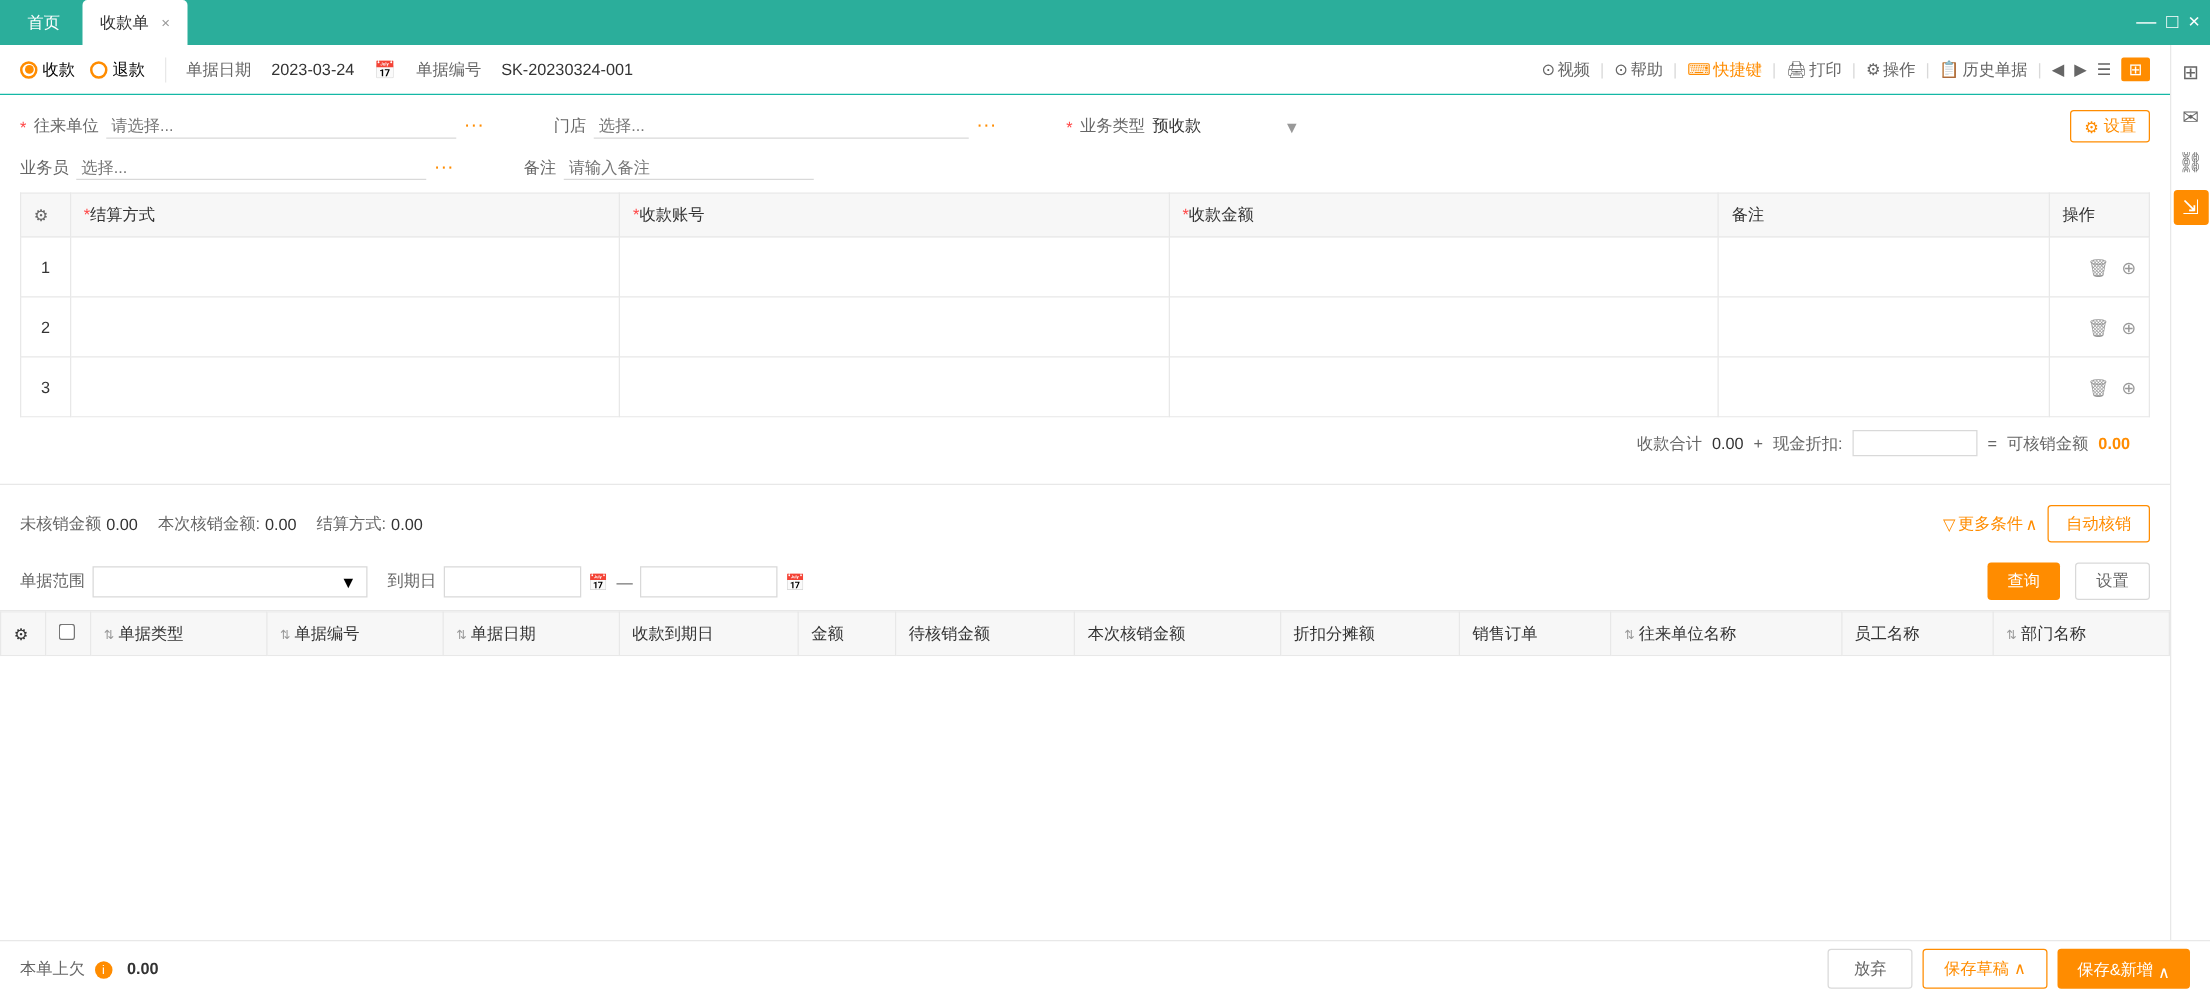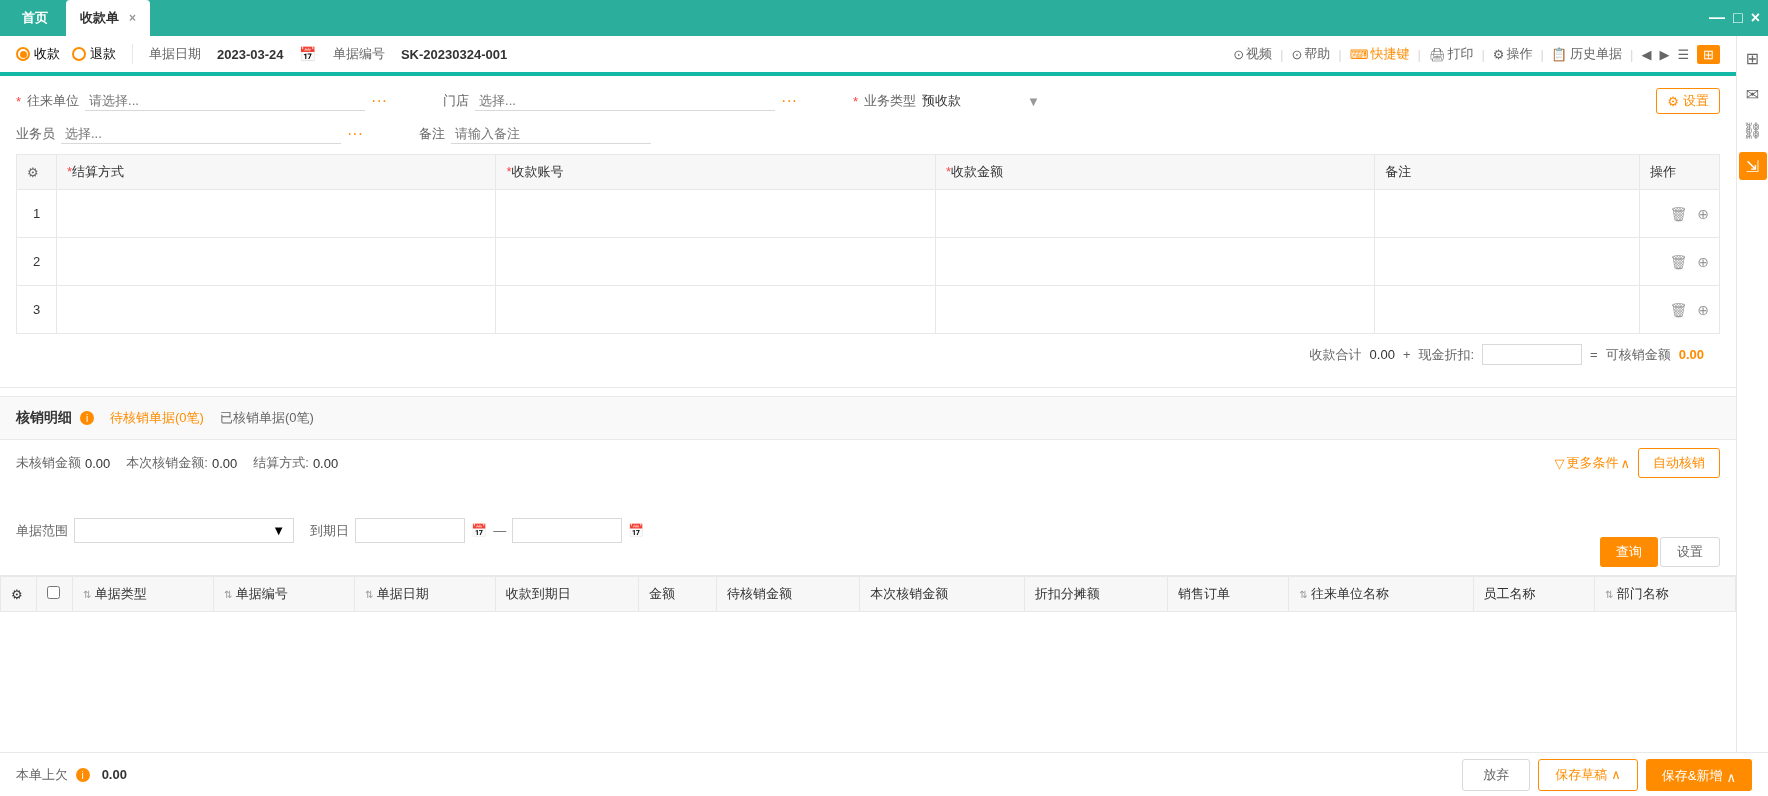--- a/index.html
+++ b/index.html
@@ -6,21 +6,20 @@
     body { background: #f5f5f5; width: 1768px; height: 796px; overflow: hidden; }
 
     
     .tab-bar {
       display: flex;
       align-items: center;
       background: #2bae9b;
       height: 36px;
       padding: 0 8px;
       gap: 4px;
-      font-weight: bold;
     }
     .tab-home {
       color: #fff;
       padding: 0 14px;
       height: 36px;
       line-height: 36px;
       cursor: pointer;
       font-size: 13px;
     }
     .tab-active {
@@ -54,21 +53,21 @@
       cursor: pointer;
     }
 
     
     .toolbar {
       background: #fff;
       height: 40px;
       display: flex;
       align-items: center;
       padding: 0 16px;
-      border-bottom: 4px solid #14b8a6;
+      border-bottom: 1px solid #14b8a6;
       gap: 16px;
     }
     .radio-group {
       display: flex;
       align-items: center;
       gap: 12px;
     }
     .radio-item {
       display: flex;
       align-items: center;
@@ -89,21 +88,21 @@
     }
     .toolbar-divider {
       width: 1px; height: 20px;
       background: #e8e8e8;
     }
     .toolbar-label {
       color: #666;
     }
     .toolbar-value {
       color: #333;
-      font-weight: 700;
+      font-weight: 400;
     }
     .toolbar-icon {
       color: #2bae9b;
       cursor: pointer;
       font-size: 14px;
     }
     .toolbar-right {
       margin-left: auto;
       display: flex;
       align-items: center;
@@ -349,22 +348,21 @@
     .date-separator {
       color: #666;
     }
     .cal-icon {
       color: #999;
       cursor: pointer;
     }
     .filter-right {
       margin-left: auto;
       display: flex;
-      gap: 2px;
-      margin-top: 43px;
+      gap: 12px;
     }
     .query-btn {
       background: #ff8c00;
       color: #fff;
       border: none;
       padding: 5px 16px;
       border-radius: 3px;
       cursor: pointer;
     }
     .settings-outline-btn {
@@ -675,30 +673,20 @@
       <span class="form-label">现金折扣:</span>
       <input class="summary-input" type="text" style="">
       <span>=</span>
       <span class="form-label">可核销金额</span>
       <span class="summary-orange">0.00</span>
     </div>
   </div>
 
   <div style="background:#fff; margin-top: 8px;">
 
-    <div class="section-header">
-      <div style="display:flex; align-items:center; gap:8px;">
-        <span class="section-title">核销明细</span>
-        <span class="info-icon">i</span>
-        <div class="section-tabs">
-          <span class="section-tab">待核销单据(0笔)</span>
-          <span class="section-tab inactive">已核销单据(0笔)</span>
-        </div>
-      </div>
-    </div>
 
     <div class="stats-row">
       <div class="stats-item">
         <span>未核销金额</span>
         <span class="stats-value">0.00</span>
       </div>
       <div class="stats-item">
         <span>本次核销金额:</span>
         <span class="stats-value">0.00</span>
       </div>

